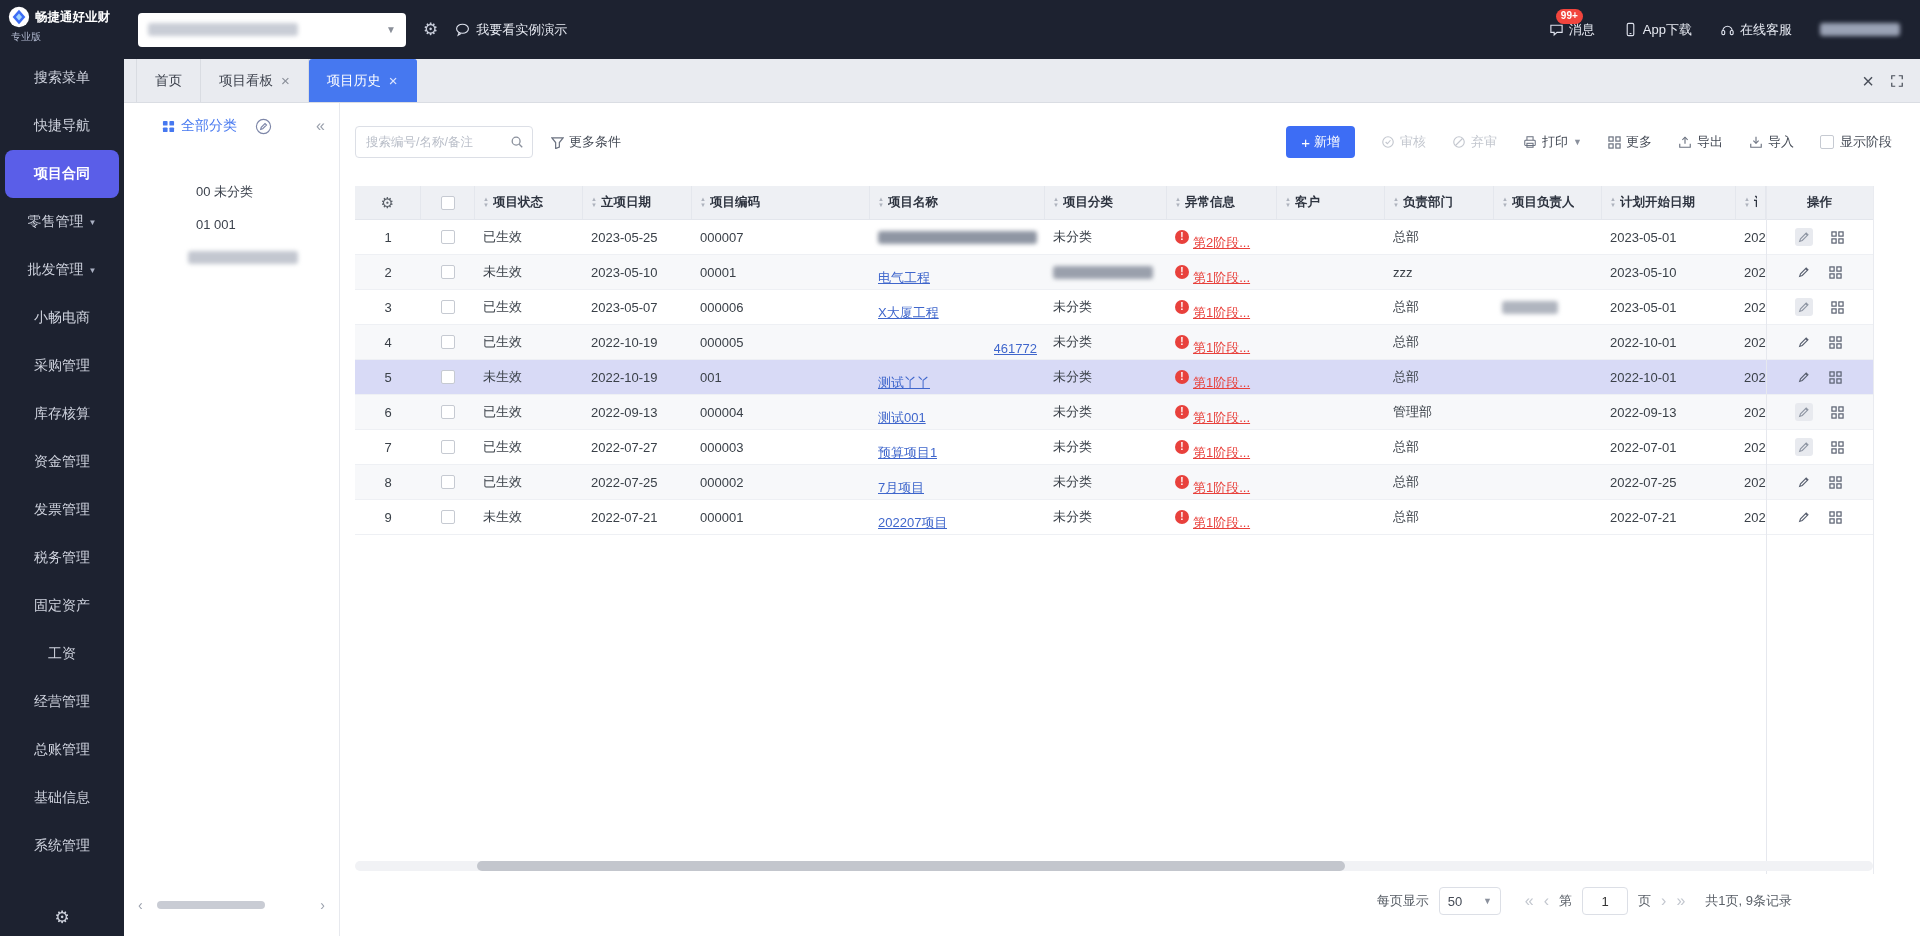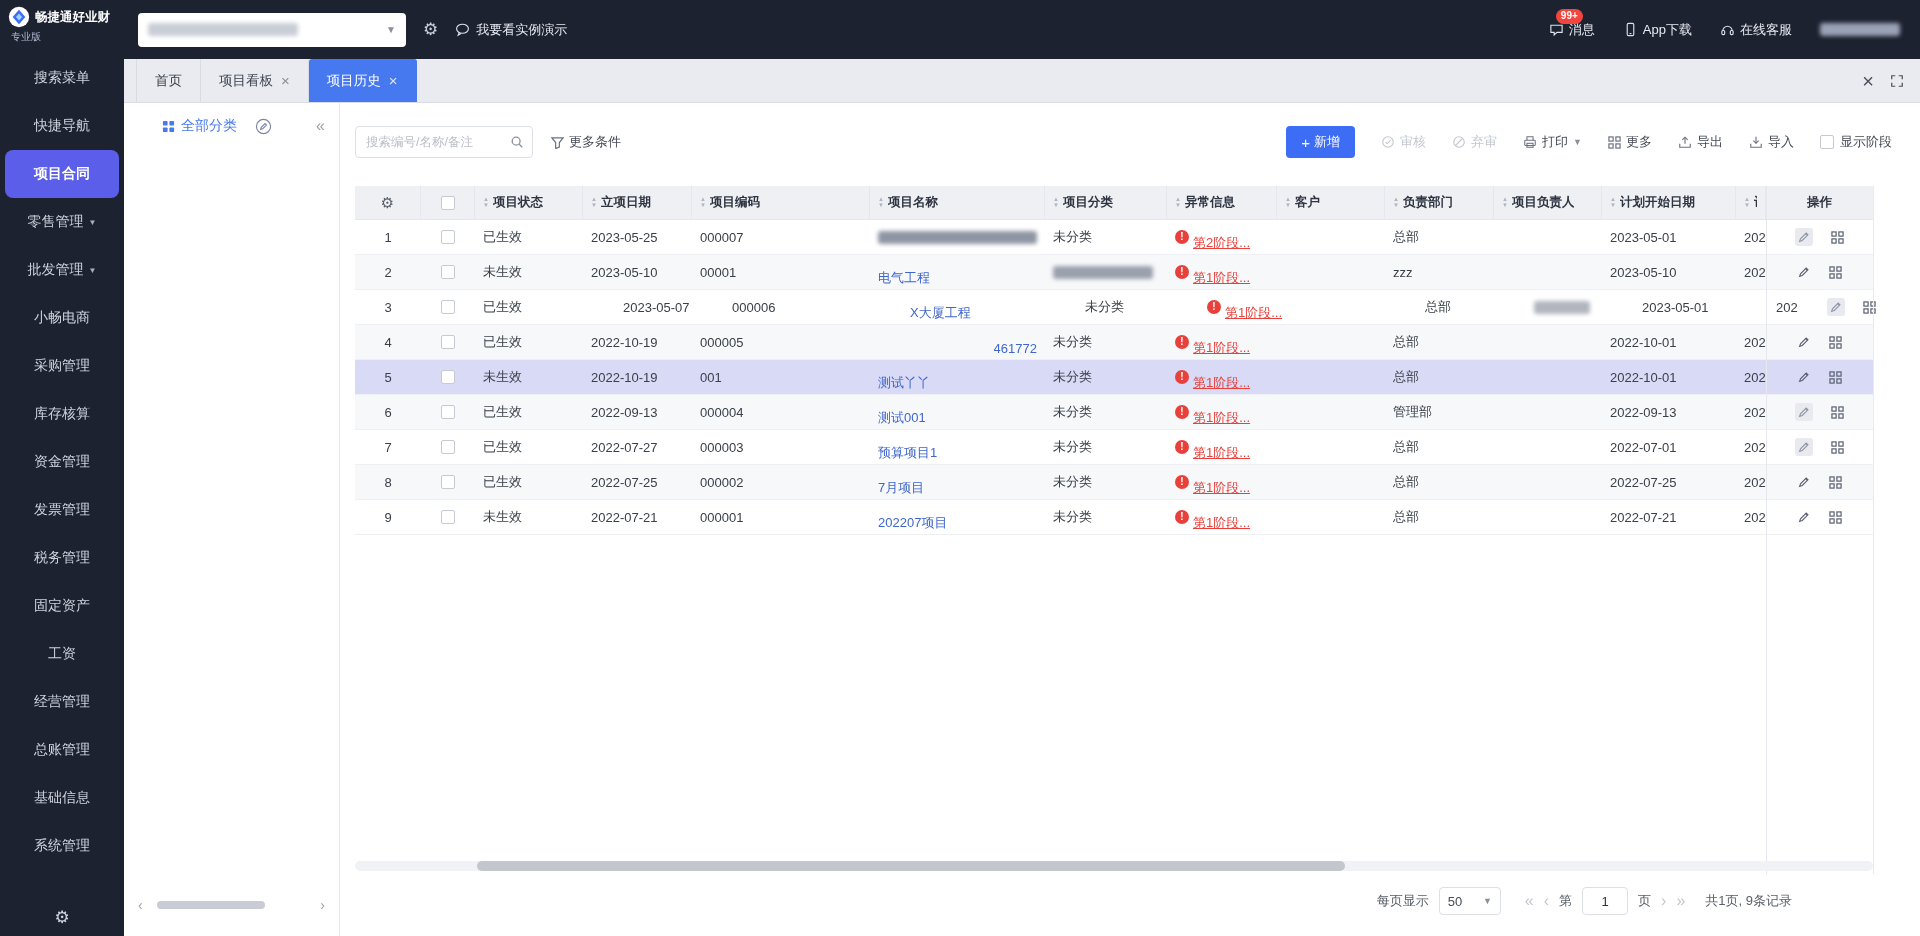--- a/index.html
+++ b/index.html
@@ -97,21 +97,21 @@
   .table{position:absolute;left:15px;top:83px;width:1518px;}
   .thead{display:flex;height:34px;background:#eef0f4;border-bottom:1px solid #e3e6ec;}
   .thead .cell{font-size:12.5px;color:#2e3440;font-weight:bold;border-right:1px solid #e4e7ed;}
   .thead .cell:last-child{border-right:none;}
   .cell{padding:0 8px;overflow:hidden;white-space:nowrap;display:flex;align-items:center;height:100%;
         font-size:13px;color:#3a4048;gap:4px;}
   .c-center{justify-content:center;padding:0 2px;}
   .trow{display:flex;height:35px;border-bottom:1px solid #eef0f4;background:#fff;}
   .trow.even{background:#f7f8fa;}
   .trow.hl{background:var(--row-highlight);}
-  .link{color:var(--link-blue);cursor:pointer;overflow:hidden;text-overflow:ellipsis;margin-top:12px;}
+  .link{color:var(--link-blue);text-decoration:underline;cursor:pointer;overflow:hidden;text-overflow:ellipsis;margin-top:12px;}
   .exc{color:var(--danger-red);text-decoration:underline;cursor:pointer;margin-top:11px;}
   .excl{width:14px;height:14px;border-radius:50%;background:var(--danger-red);color:#fff;font-size:10px;
         font-weight:bold;display:flex;align-items:center;justify-content:center;flex:none;line-height:1;}
   .ops-cell{justify-content:center;gap:18px;}
   .op-ic{color:#596070;display:flex;cursor:pointer;}
   .op-ic.muted{background:#e8eaef;border-radius:3px;padding:2px;color:#8f96a3;}
   .th-gear{font-size:15px;color:#5a6068;cursor:pointer;}
   .sort{display:inline-flex;flex-direction:column;gap:1px;cursor:pointer;flex:none;}
   .sort i{font-style:normal;font-size:6px;color:#aeb3bd;line-height:5px;}
   .hlabel{overflow:hidden;}
@@ -294,20 +294,31 @@
     </span>
     <span class="cat-title">全部分类</span>
     <span class="cat-edit">
       <svg width="17" height="17" viewBox="0 0 18 18" fill="none" stroke="currentColor" stroke-width="1.2">
           <circle cx="9" cy="9" r="7.5"></circle>
           <path d="M6 12l.6-2.2 4-4 1.6 1.6-4 4L6 12z"></path>
         </svg>
     </span>
     <span class="cat-collapse">«</span>
   </div>
+  <div class="cat-list">
+      <div class="cat-item">
+        <span>00 未分类</span>
+      </div>
+      <div class="cat-item">
+        <span>01 001</span>
+      </div>
+      <div class="cat-item">
+        <span class="redacted-bar"></span>
+      </div>
+    </div>
   <div class="cat-scroll">
     <span class="cs-arrow">‹</span>
     <span class="cs-track">
         <span class="cs-thumb"></span>
       </span>
     <span class="cs-arrow">›</span>
   </div>
 </aside>
 
 <main class="mainpanel">
@@ -569,21 +580,21 @@
               </svg>
             </span>
           </div>
         </div>
         <div class="trow">
           <div class="cell c-center" style="flex: 0 0 66px; width: 66px;">3</div>
           <div class="cell c-center" style="flex: 0 0 54px; width: 54px;">
             <span class="cb"></span>
           </div>
           <div class="cell" style="flex: 0 0 108px; width: 108px;">已生效</div>
-          <div class="cell" style="flex: 0 0 109px; width: 109px; margin-left: 32px;">2023-05-07</div>
+          <div class="cell" style="flex: 0 0 109px; width: 109px;">2023-05-07</div>
           <div class="cell" style="flex: 0 0 178px; width: 178px;">000006</div>
           <div class="cell" style="flex: 0 0 175px; width: 175px;">
             <span class="link">X大厦工程</span>
           </div>
           <div class="cell" style="flex: 0 0 122px; width: 122px;">未分类</div>
           <div class="cell" style="flex: 0 0 110px; width: 110px;">
             <span class="excl">!</span>
             <span class="exc">第1阶段...</span>
           </div>
           <div class="cell" style="flex: 0 0 108px; width: 108px;"></div>

